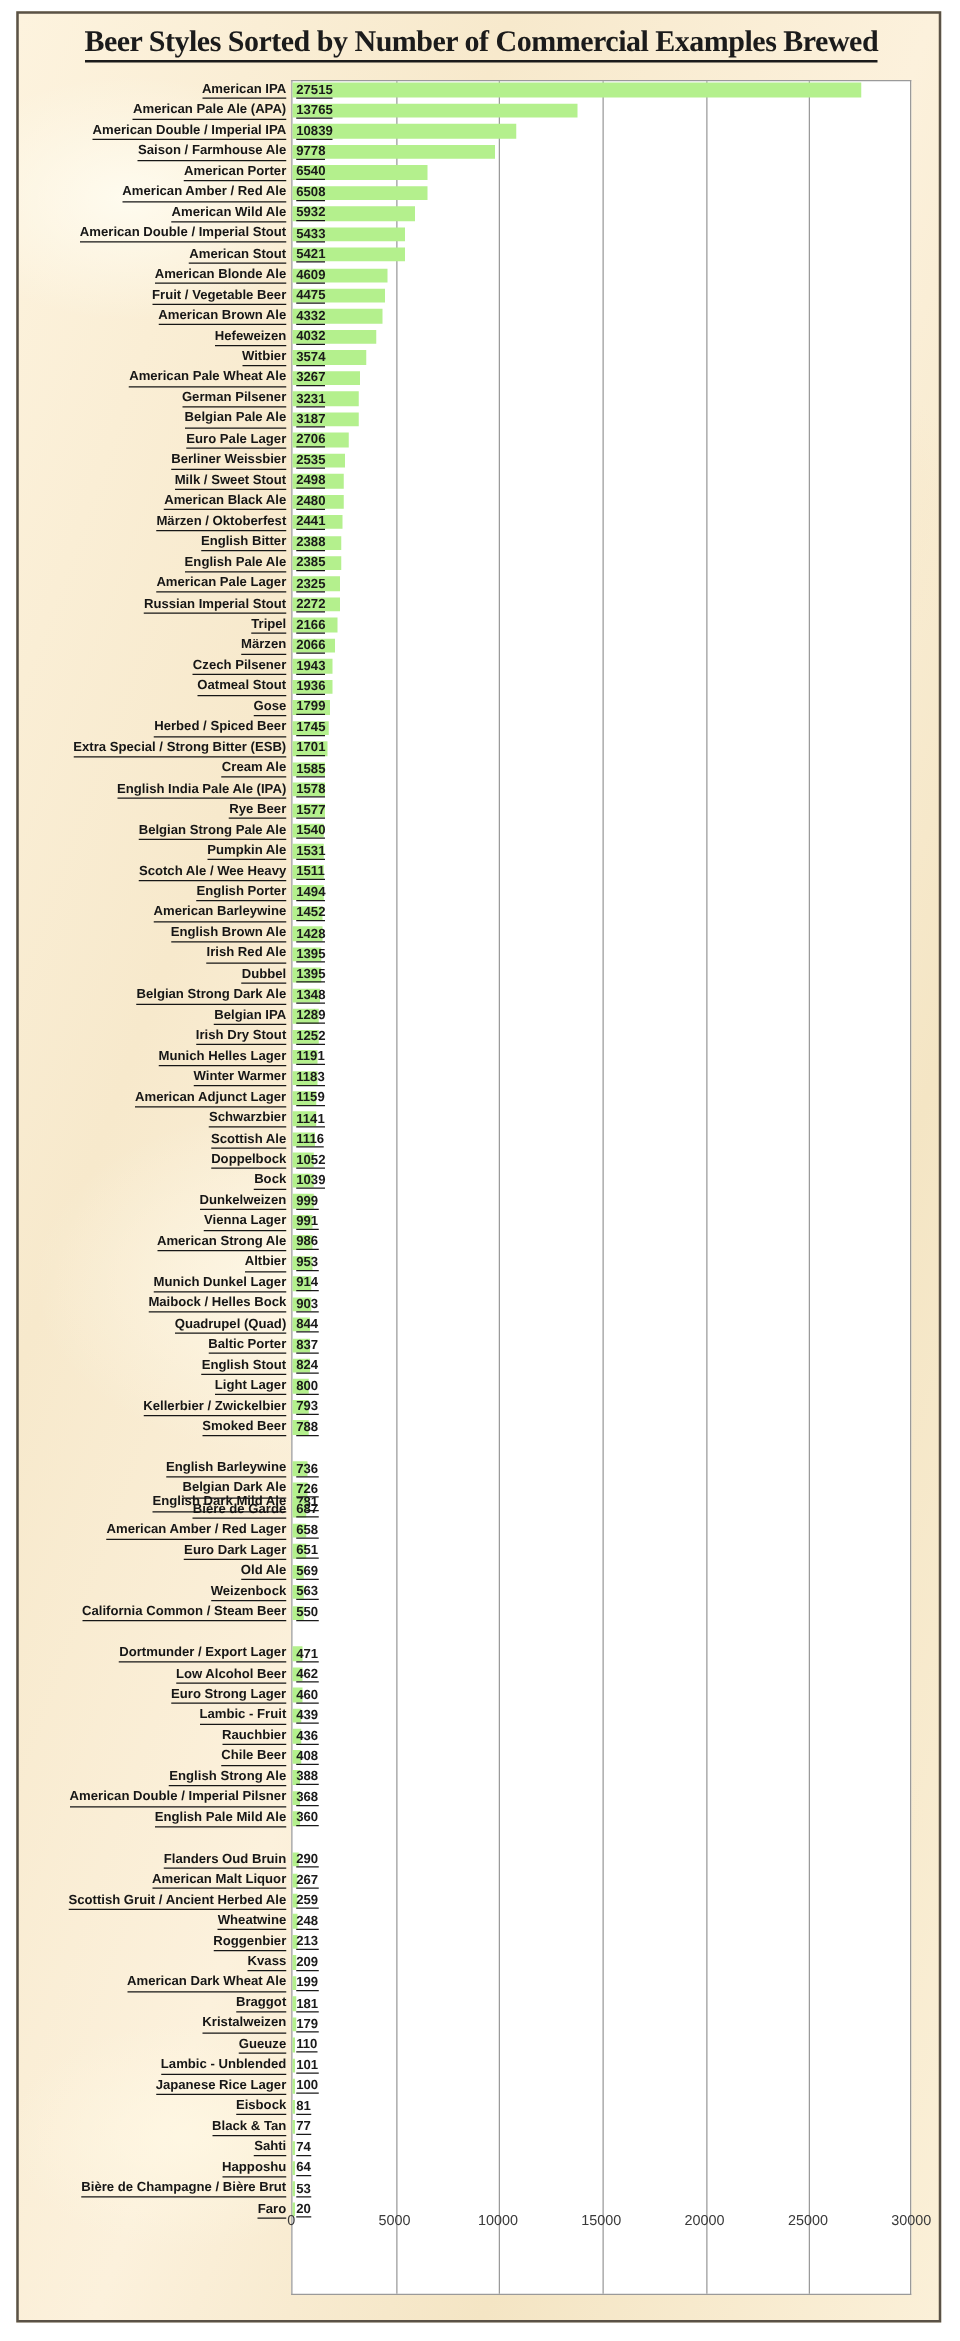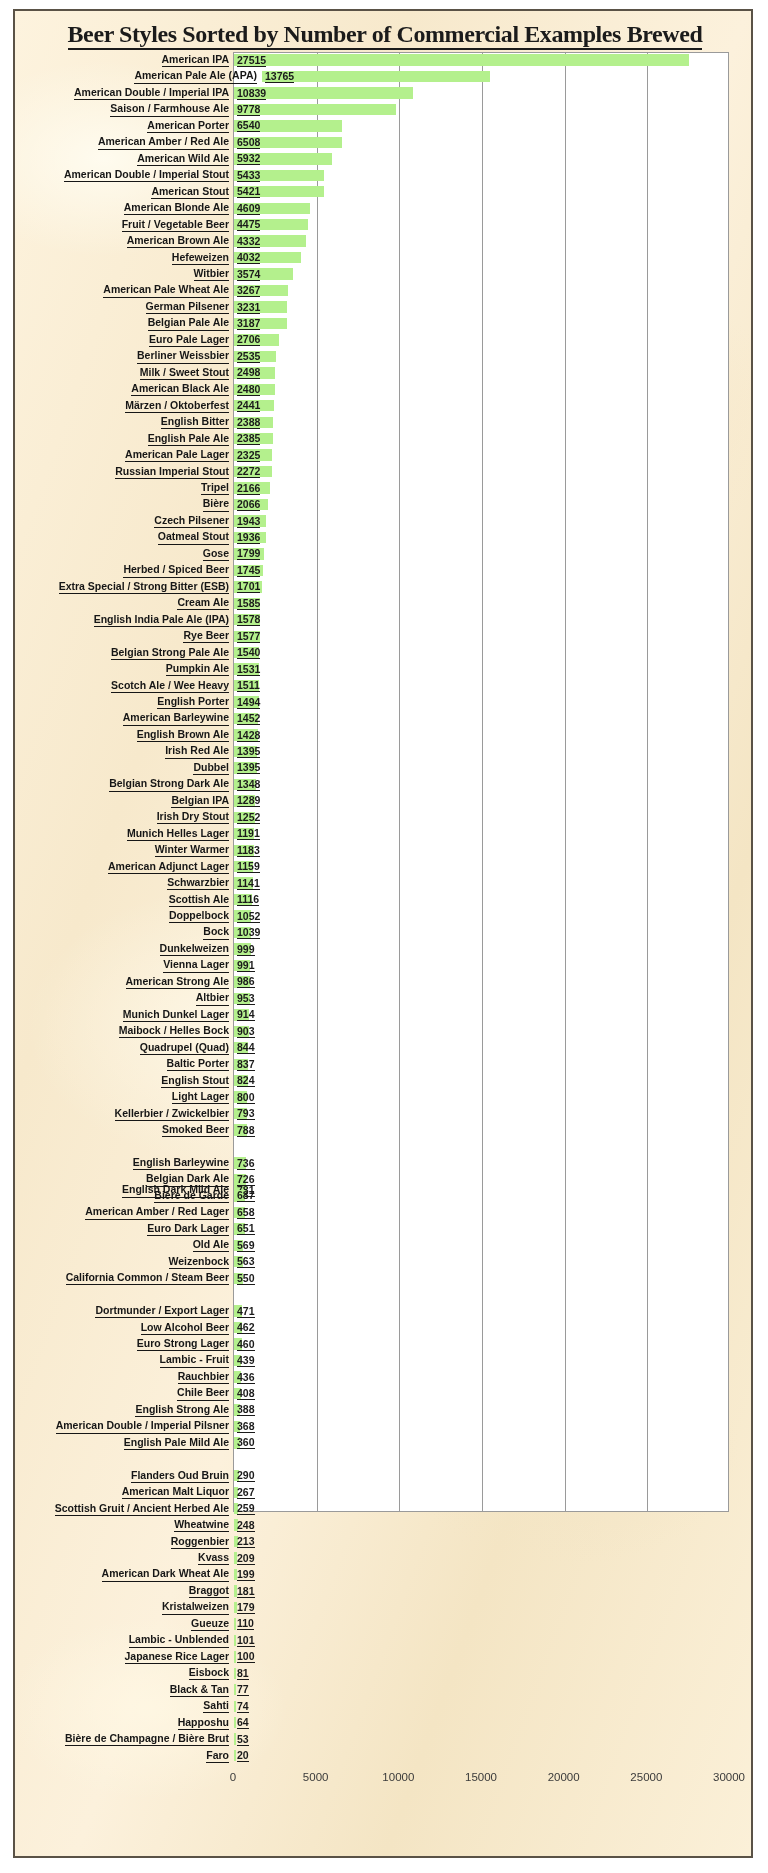--- a/index.html
+++ b/index.html
@@ -60,23 +60,23 @@
     left: 205px;   
     top: 41px;     
     width: 515px;
     height: 1743px;
   }
 
   
   #plot-area {
     position: absolute;
     left: 13px;    
-    top: 0;
+    top: 12px;
     width: 496px;  
-    height: 1460px;
+    height: 1772px;
     background: #ffffff;
     border: 1px solid #9a9a9a;
     border-right: none;
     box-sizing: border-box;
   }
   #plot-area::after {
     content: "";
     position: absolute;
     right: 0; top: -1px; bottom: -1px;
     width: 1px;
@@ -171,21 +171,21 @@
     <div class="gridline" style="left: 82.6667px;"></div>
         <div class="gridline" style="left: 165.333px;"></div>
         <div class="gridline" style="left: 248px;"></div>
         <div class="gridline" style="left: 330.667px;"></div>
         <div class="gridline" style="left: 413.333px;"></div>
         <div class="row" style="top: 0px;">
           <div class="cat-label">American IPA</div>
           <div class="bar" style="width: 454.915px;"></div>
           <div class="val">27515</div>
         </div>
-        <div class="row" style="top: 16.4615px; margin-left: 28px;">
+        <div class="row" style="top: 16.4615px;">
           <div class="cat-label">American Pale Ale (APA)</div>
           <div class="bar" style="width: 227.581px;"></div>
           <div class="val">13765</div>
         </div>
         <div class="row" style="top: 32.9231px;">
           <div class="cat-label">American Double / Imperial IPA</div>
           <div class="bar" style="width: 179.205px;"></div>
           <div class="val">10839</div>
         </div>
         <div class="row" style="top: 49.3846px;">
@@ -302,21 +302,21 @@
           <div class="cat-label">Russian Imperial Stout</div>
           <div class="bar" style="width: 37.5637px;"></div>
           <div class="val">2272</div>
         </div>
         <div class="row" style="top: 428px;">
           <div class="cat-label">Tripel</div>
           <div class="bar" style="width: 35.8112px;"></div>
           <div class="val">2166</div>
         </div>
         <div class="row" style="top: 444.462px;">
-          <div class="cat-label">Bière</div>
+          <div class="cat-label">Märzen</div>
           <div class="bar" style="width: 34.1579px;"></div>
           <div class="val">2066</div>
         </div>
         <div class="row" style="top: 460.923px;">
           <div class="cat-label">Czech Pilsener</div>
           <div class="bar" style="width: 32.1243px;"></div>
           <div class="val">1943</div>
         </div>
         <div class="row" style="top: 477.385px;">
           <div class="cat-label">Oatmeal Stout</div>

